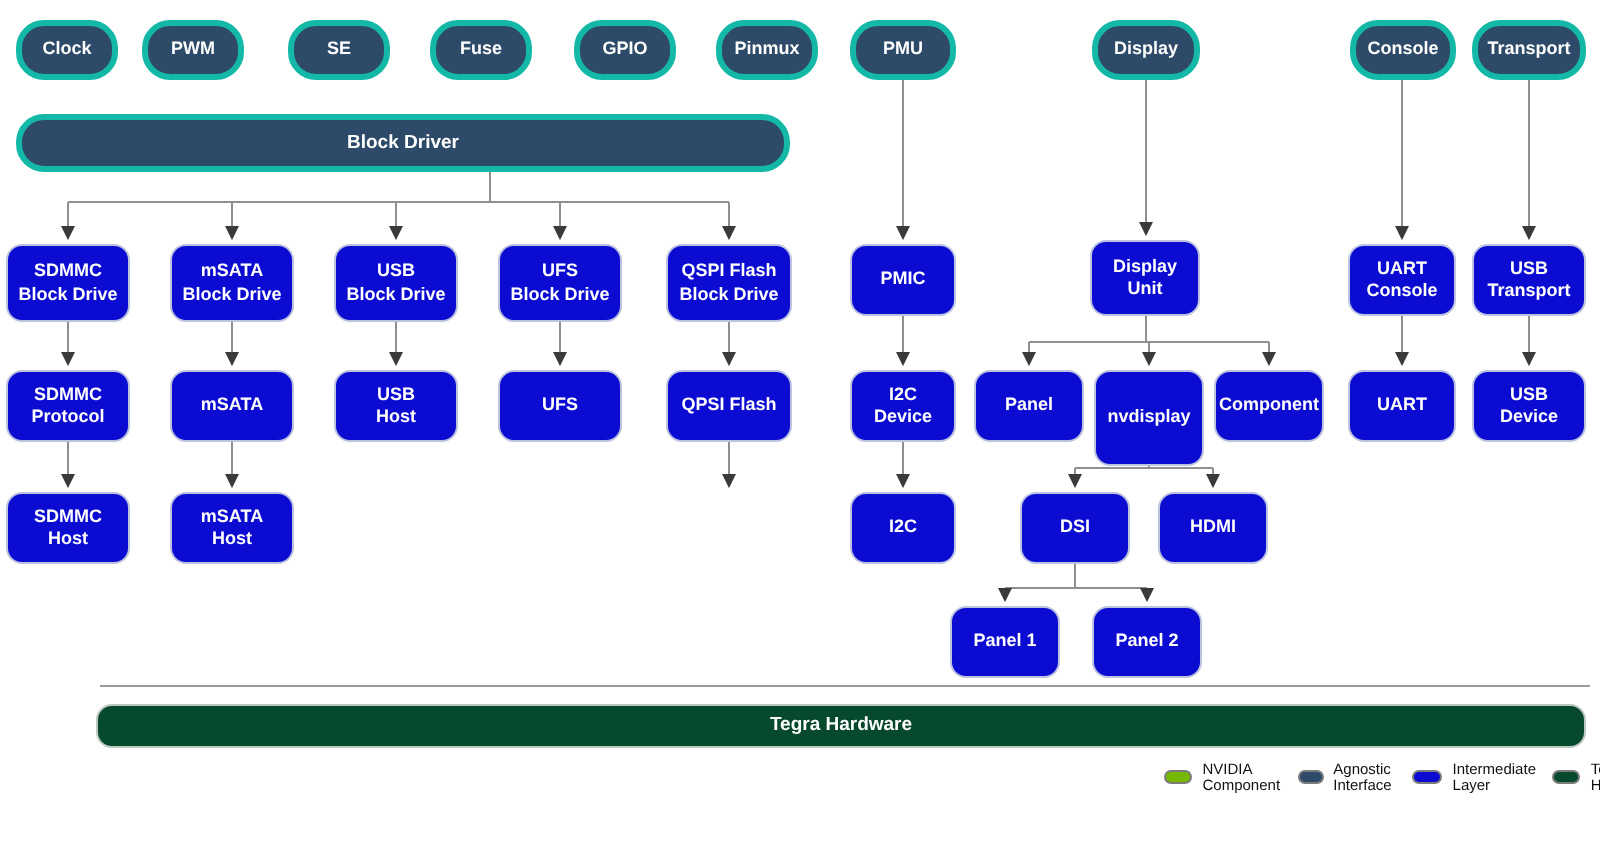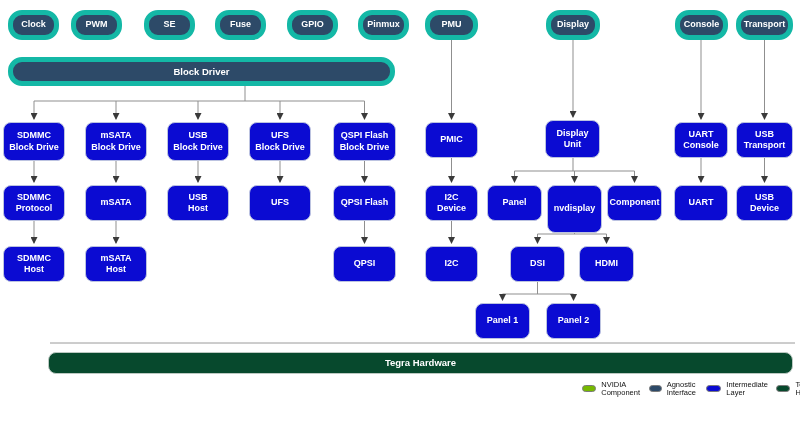--- a/index.html
+++ b/index.html
@@ -15,21 +15,21 @@
     position:absolute;
     display:flex;align-items:center;justify-content:center;
     text-align:center;
     color:#ffffff;font-weight:bold;
     white-space:pre-line;line-height:1.25;
     box-sizing:border-box;
     z-index:1;
   }
   .slate{
     background:var(--agnostic,#2d4a68);
-    border:5px solid #14b8a6;
+    border:3px solid #14b8a6;
     border-radius:14px;
     font-size:9px;
   }
   .blue{
     background:var(--intermediate,#0b0bd2);
     border:1px solid #bcc3e0;
     border-radius:8px;
     font-size:9px;
   }
   .wide{font-size:9.5px;}
@@ -157,21 +157,20 @@
   <div class="node blue" style="left:547px;top:185px;width:55px;height:48px">nvdisplay</div>
   <div class="node blue" style="left:607px;top:185px;width:55px;height:36px">Component</div>
   <div class="node blue" style="left:674px;top:185px;width:54px;height:36px">UART</div>
   <div class="node blue" style="left:736px;top:185px;width:57px;height:36px">USB
 Device</div>
 
   <div class="node blue" style="left:3px;top:246px;width:62px;height:36px">SDMMC
 Host</div>
   <div class="node blue" style="left:85px;top:246px;width:62px;height:36px">mSATA
 Host</div>
-  <div class="node blue" style="left:333px;top:246px;width:63px;height:36px">QPSI</div>
   <div class="node blue" style="left:425px;top:246px;width:53px;height:36px">I2C</div>
   <div class="node blue" style="left:510px;top:246px;width:55px;height:36px">DSI</div>
   <div class="node blue" style="left:579px;top:246px;width:55px;height:36px">HDMI</div>
 
   <div class="node blue" style="left:475px;top:303px;width:55px;height:36px">Panel 1</div>
   <div class="node blue" style="left:546px;top:303px;width:55px;height:36px">Panel 2</div>
 
   <div class="node greenbar" style="left:48px;top:352px;width:745px;height:22px">Tegra Hardware</div>
 
   <div id="legend">

